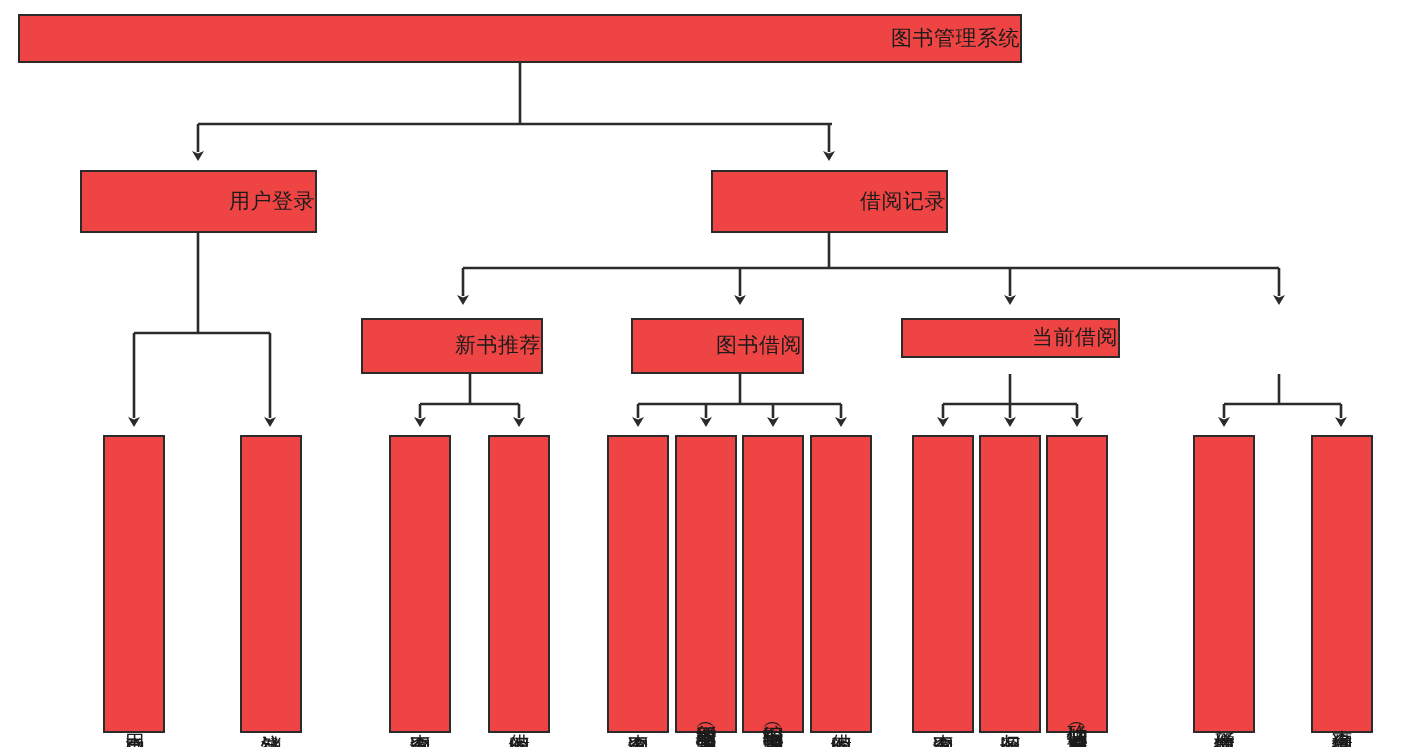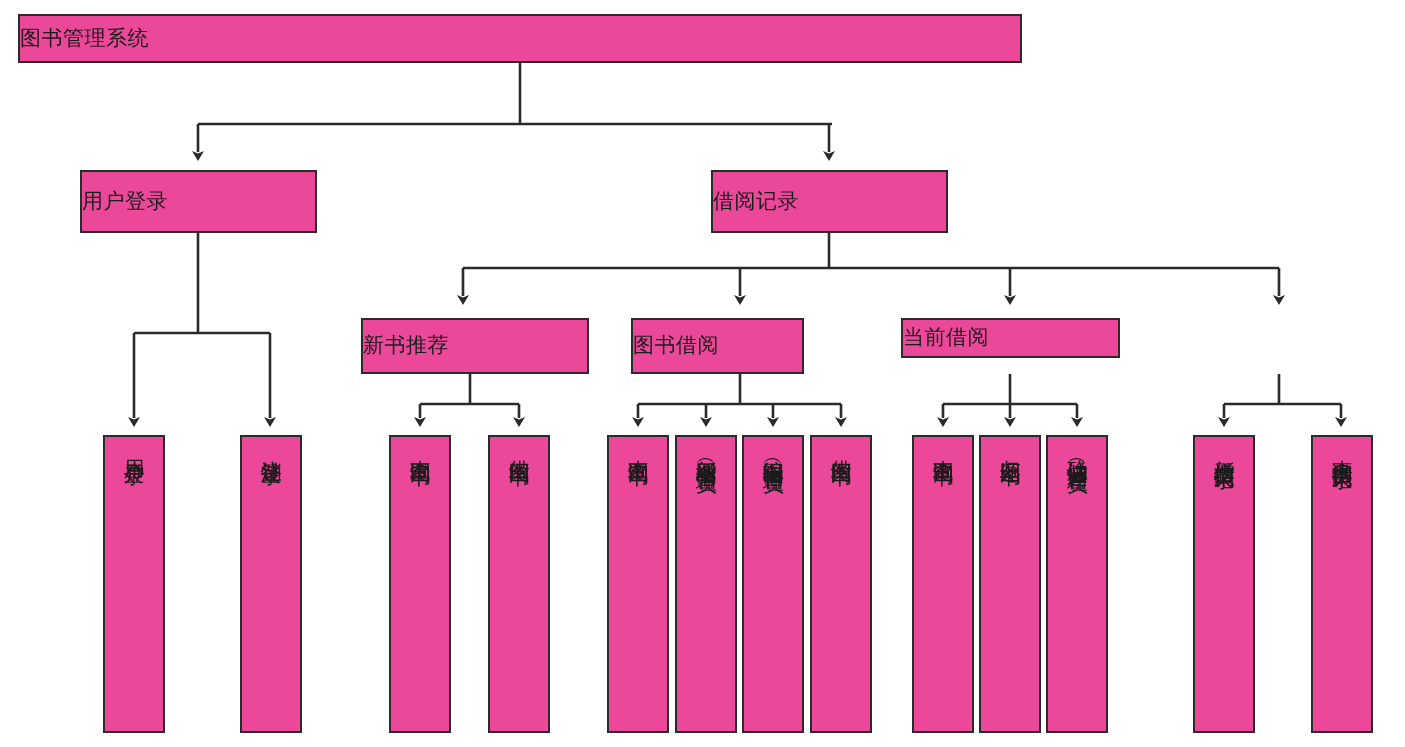--- a/index.html
+++ b/index.html
@@ -14,24 +14,24 @@
     position: relative;
     width: 1405px;
     height: 747px;
     background: #ffffff;
     overflow: hidden;
   }
   .node {
     position: absolute;
     box-sizing: border-box;
     border: 2px solid #2b2b2b;
-    background: #ec4899;
+    background: #ef4444;
     display: flex;
     align-items: center;
-    justify-content: flex-start;
+    justify-content: flex-end;
     color: #1b1b1b;
     text-align: center;
     z-index: 3;
   }
   .node.horiz {
     font-size: 21px;
     line-height: 1.2;
     letter-spacing: 0.5px;
   }
   .node.vert {
@@ -127,21 +127,21 @@
     <span class="label">图书管理系统</span>
   </div>
 
   <div class="node horiz" style="left:80px; top:170px; width:237px; height:63px;">
     <span class="label">用户登录</span>
   </div>
   <div class="node horiz" style="left:711px; top:170px; width:237px; height:63px;">
     <span class="label">借阅记录</span>
   </div>
 
-  <div class="node horiz" style="left:361px; top:318px; width:228px; height:56px;">
+  <div class="node horiz" style="left:361px; top:318px; width:182px; height:56px;">
     <span class="label">新书推荐</span>
   </div>
   <div class="node horiz" style="left:631px; top:318px; width:173px; height:56px;">
     <span class="label">图书借阅</span>
   </div>
   <div class="node horiz" style="left:901px; top:318px; width:219px; height:40px;">
     <span class="label">当前借阅</span>
   </div>
 
   <div class="node vert" style="left:103px; top:435px; width:62px; height:298px;">

